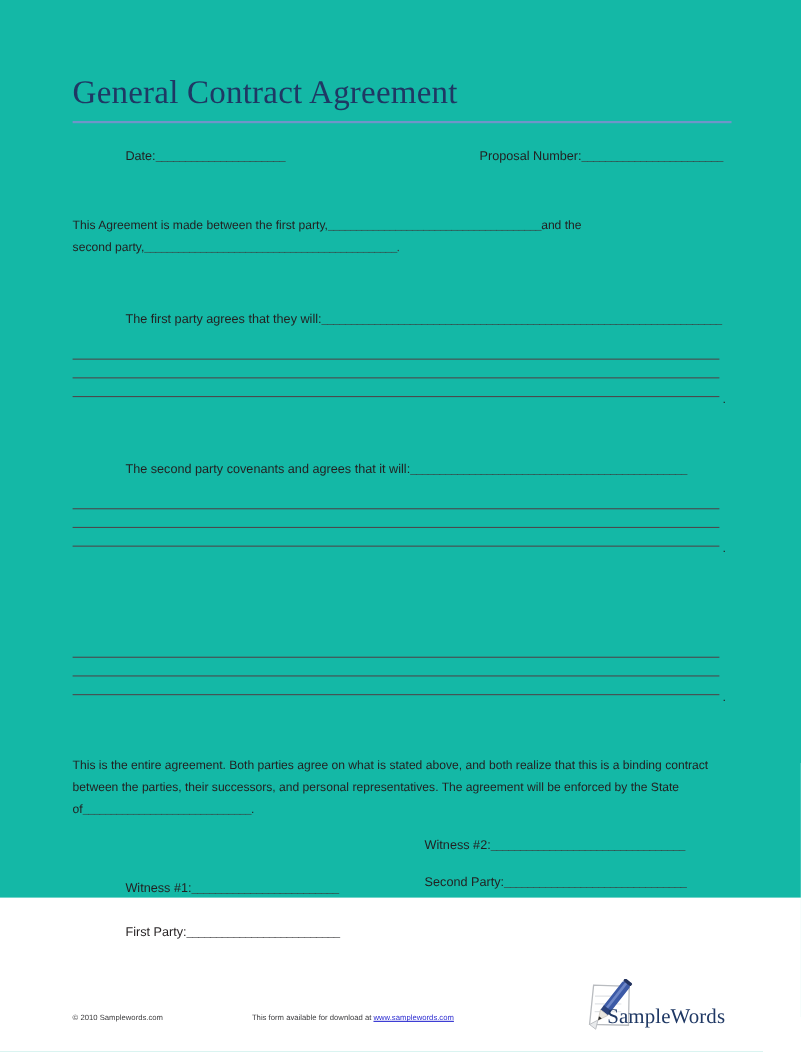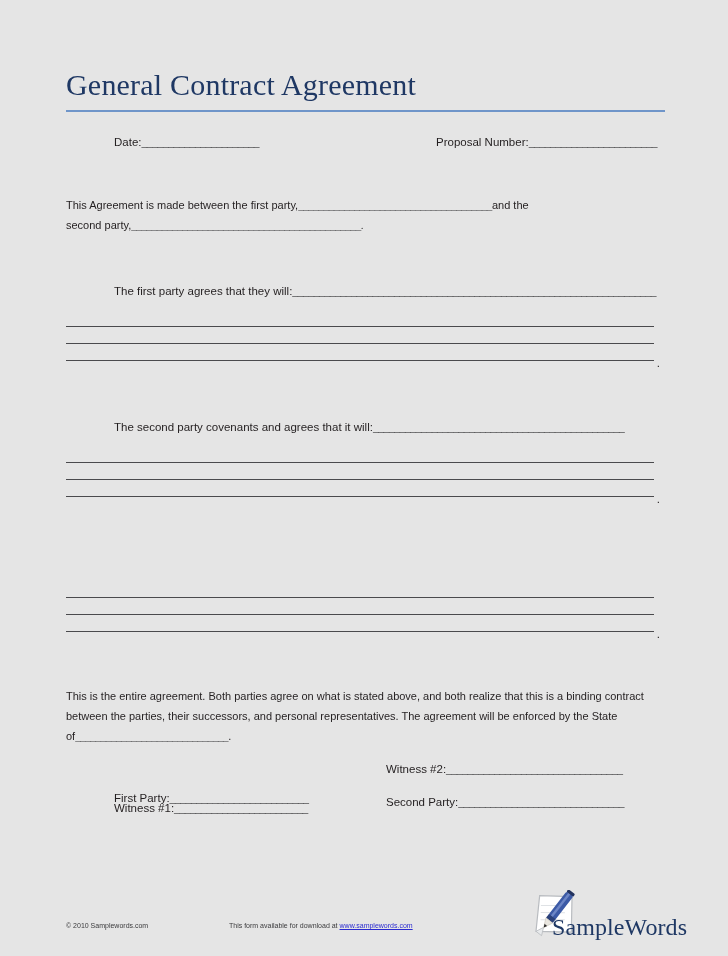--- a/index.html
+++ b/index.html
@@ -13,22 +13,22 @@
     position: relative;
     font-family: "Liberation Sans", sans-serif;
     color: #231f20;
     overflow: hidden;
   }
 
   .page {
     position: absolute;
     left: 0; top: 0;
     width: 728px;
-    height: 956px;
-    background: #e5e5e5;
+    height: 816px;
+    background: #14b8a6;
   }
 
   
   .doc-title {
     position: absolute;
     left: 66px;
     top: 68px;
     font-family: "Liberation Serif", serif;
     font-size: 30px;
     font-weight: 400;
@@ -104,21 +104,21 @@
     left: 528px;
     top: 890px;
     width: 148px;
     height: 58px;
   }
   .logo-word {
     position: absolute;
     left: 24px;
     top: 24px;
     font-family: "Liberation Serif", serif;
-    font-size: 24px;
+    font-size: 19px;
     color: #1f3864;
     white-space: nowrap;
     letter-spacing: 0.1px;
   }
   .logo-svg { position: absolute; left: 0; top: 0; }
 </style>
 </head>
 <body>
 
 <div class="page">
@@ -161,21 +161,21 @@
     <span>binding contract between the parties, their successors, and personal representatives. The agreement</span>
     <span>will be enforced by the State of</span><span class="fill">______________________________</span><span>.</span>
   </div>
 
   <div class="row" style="left:66px; top:799px;">
     <span class="lbl">Witness #1:</span><span class="fill">_________________________</span>
   </div>
   <div class="row" style="left:338px; top:760px;">
     <span class="lbl">Witness #2:</span><span class="fill">_________________________________</span>
   </div>
-  <div class="row" style="left:66px; top:789px;">
+  <div class="row" style="left:66px; top:839px;">
     <span class="lbl">First Party:</span><span class="fill">__________________________</span>
   </div>
   <div class="row" style="left:338px; top:793px;">
     <span class="lbl">Second Party:</span><span class="fill">_______________________________</span>
   </div>
 
   <div class="footer-text" style="left:66px; top:922px;">© 2010 Samplewords.com</div>
   <div class="footer-text" style="left:229px; top:922px;">
     <span>This form available for download at</span>
     <span class="footer-link">www.samplewords.com</span>

